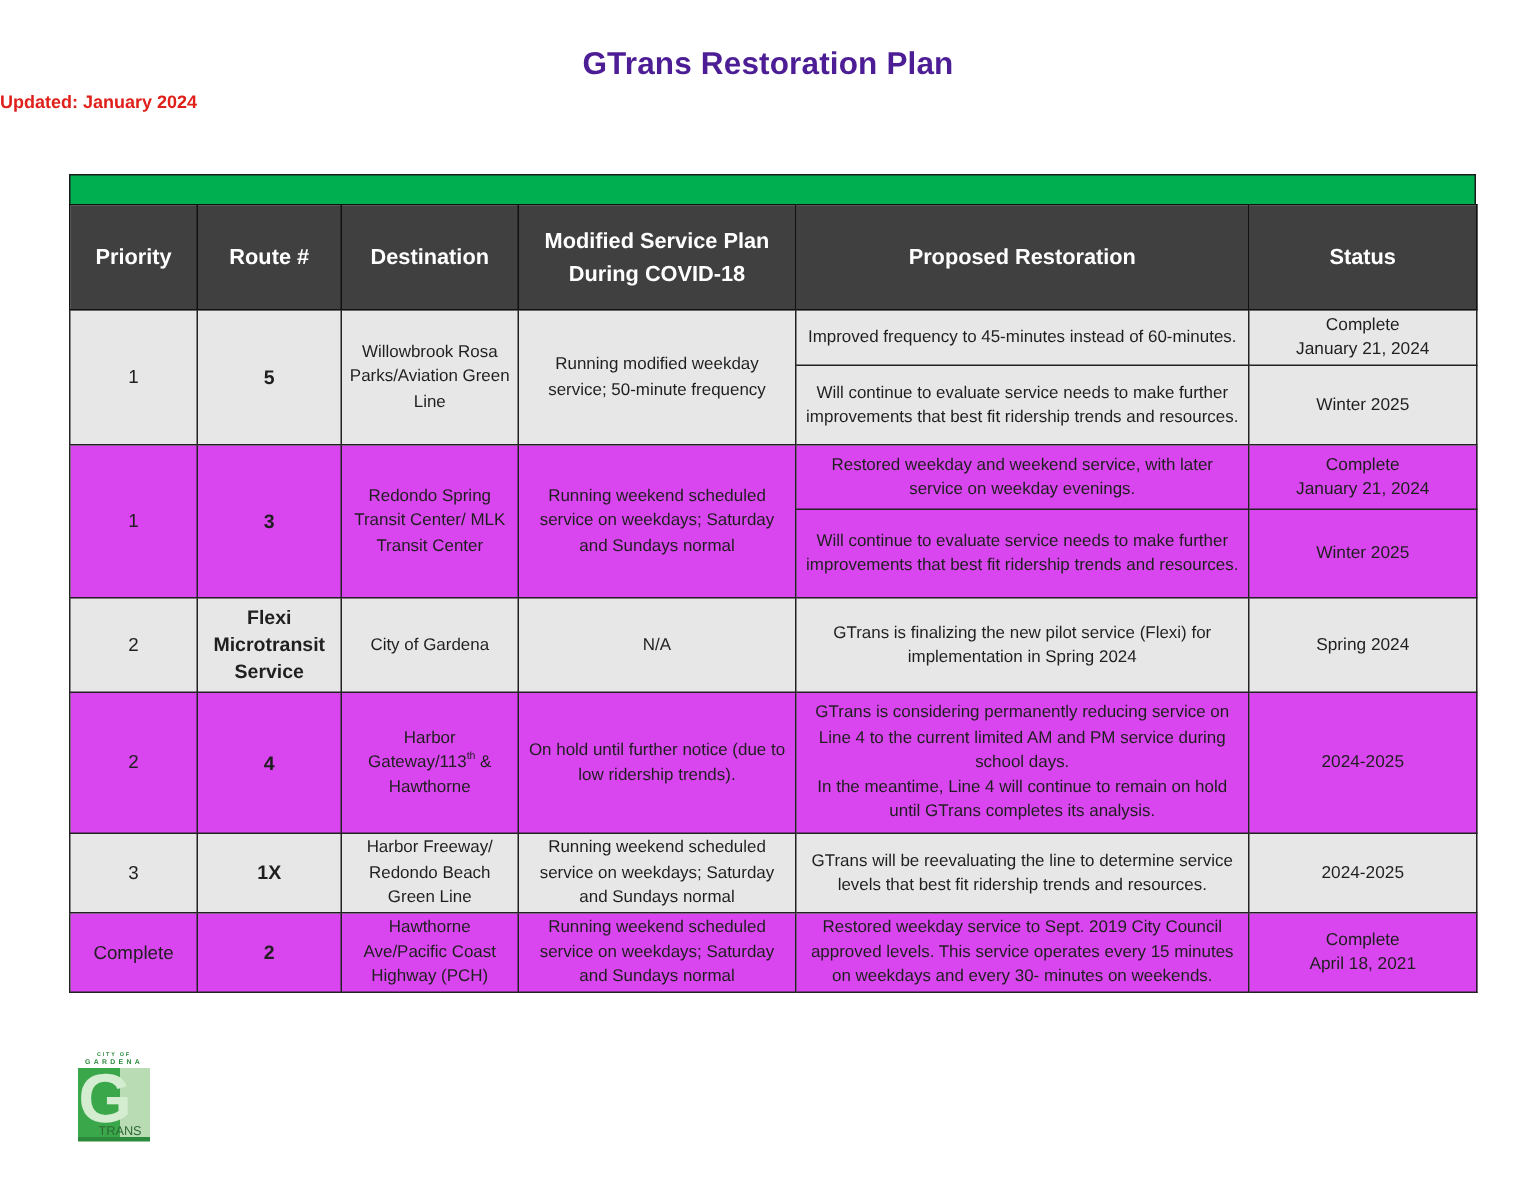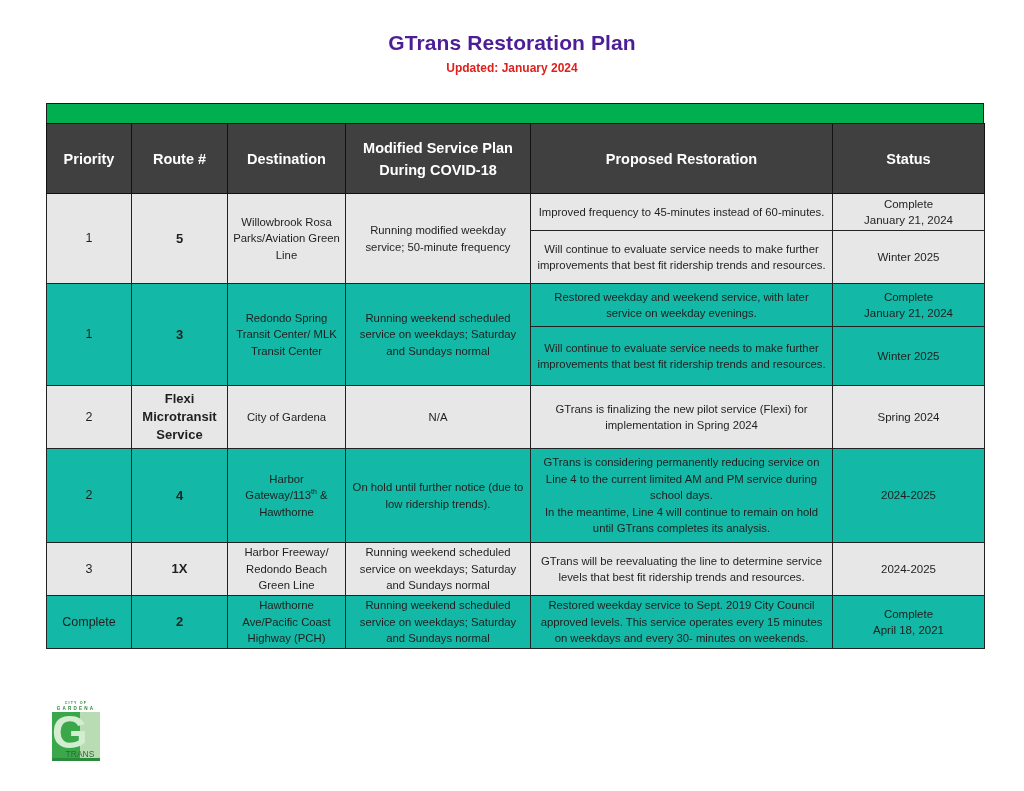--- a/index.html
+++ b/index.html
@@ -25,29 +25,28 @@
       font-weight: bold;
       font-size: 21px;
       color: #4c1d95;
       letter-spacing: 0.1px;
     }
     .subtitle {
       position: absolute;
       top: 61px;
       left: 0;
       width: 1024px;
-      text-align: center;
       font-weight: bold;
       font-size: 12px;
       color: #e0201b;
     }
     .table-wrap {
       position: absolute;
       left: 46px;
-      top: 103px;
+      top: 116px;
       width: 938px;
     }
     .green-band {
       height: 20px;
       background: #00b050;
       border: 1px solid #1b1b1b;
       border-bottom: none;
       box-sizing: border-box;
     }
     table {
@@ -70,21 +69,21 @@
     td {
       border: 1px solid #222;
       font-size: 11.3px;
       line-height: 16.5px;
       text-align: center;
       vertical-align: middle;
       padding: 1px 4px;
       color: #1f1f1f;
     }
     tr.shaded td { background: #e7e7e7; }
-    tr.white td { background: #14b8a6; }
+    tr.white td { background: #d946ef; }
     td.prio { font-size: 12.5px; }
     td.route { font-weight: bold; font-size: 13px; line-height: 18px; }
     td.status { font-size: 11.5px; }
     col.c1 { width: 85px; }
     col.c2 { width: 96px; }
     col.c3 { width: 118px; }
     col.c4 { width: 185px; }
     col.c5 { width: 302px; }
     col.c6 { width: 152px; }
     sup { font-size: 7px; line-height: 0; }

